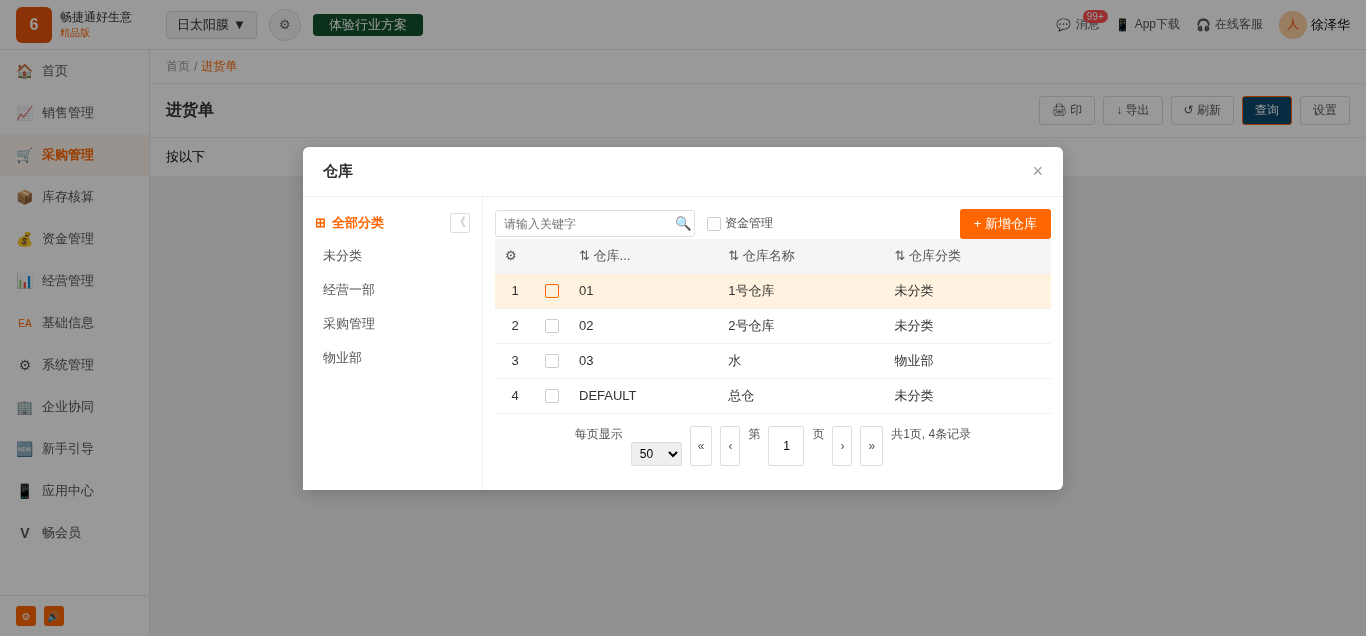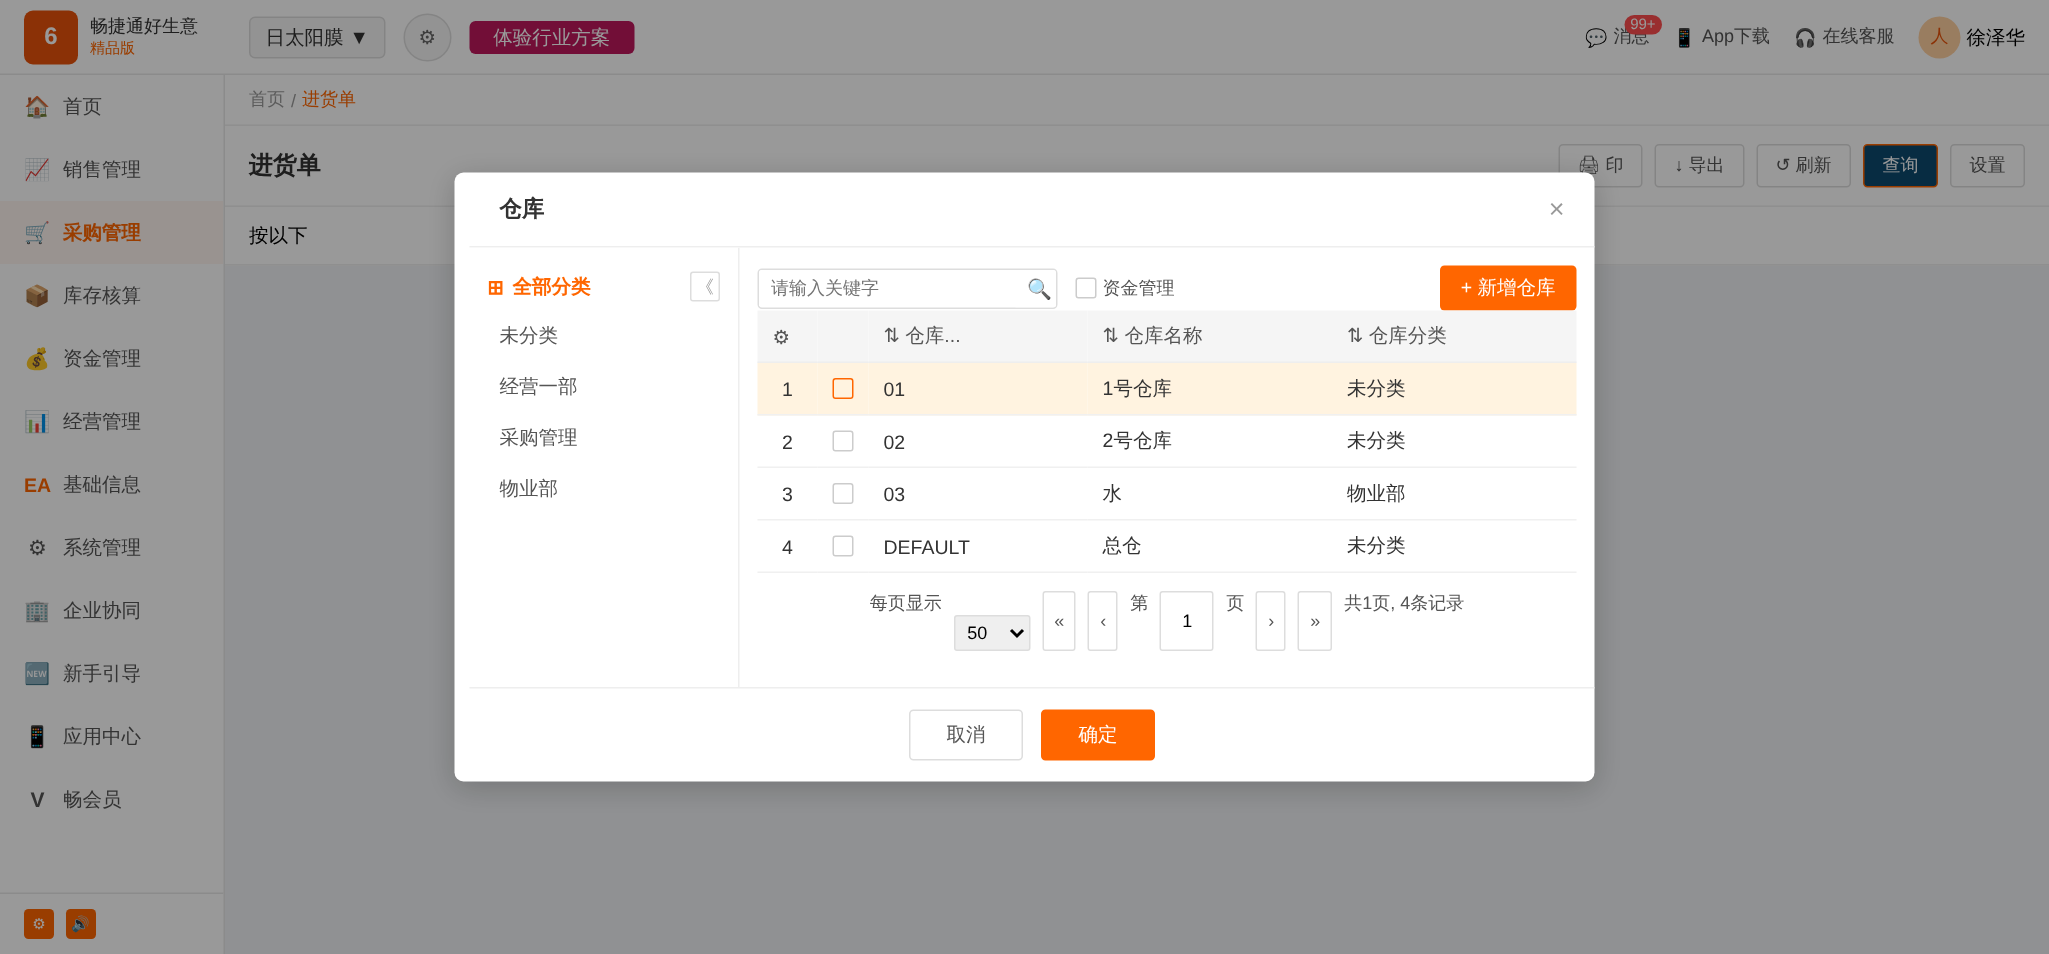--- a/index.html
+++ b/index.html
@@ -42,21 +42,21 @@
       background: #f5f5f5; border: 1px solid #ddd; border-radius: 4px;
       padding: 4px 10px; cursor: pointer; font-size: 13px; color: #333;
     }
     .settings-btn {
       width: 32px; height: 32px; border-radius: 50%;
       background: #f5f5f5; border: 1px solid #ddd;
       display: flex; align-items: center; justify-content: center; cursor: pointer;
       color: #666;
     }
     .trial-btn {
-      background: #be185d; color: #fff; border: none;
+      background: #14532d; color: #fff; border: none;
       padding: 2px 16px; border-radius: 4px; cursor: pointer; font-size: 13px;
     }
     .header-right {
       display: flex; align-items: center; gap: 16px;
     }
     .header-right-item {
       display: flex; align-items: center; gap: 4px;
       font-size: 12px; color: #555; cursor: pointer;
       position: relative;
     }
@@ -124,21 +124,20 @@
       background: rgba(0,0,0,0.4); z-index: 100;
       display: flex; align-items: center; justify-content: center;
     }
 
     
     .modal {
       background: #fff; border-radius: 6px;
       width: 760px; max-height: 580px;
       display: flex; flex-direction: column;
       box-shadow: 0 4px 20px rgba(0,0,0,0.2);
-      padding-left: 10px;
     }
     .modal-header {
       display: flex; align-items: center; justify-content: space-between;
       padding: 14px 20px; border-bottom: 1px solid #eee;
     }
     .modal-title { font-size: 15px; font-weight: bold; color: #333; }
     .modal-close { cursor: pointer; color: #999; font-size: 18px; }
     .modal-body { display: flex; flex: 1; overflow: hidden; }
 
     
@@ -281,21 +280,21 @@
     </div>
     <div class="sidebar-item">
       <span class="sidebar-icon">💰</span>
       <span>资金管理</span>
     </div>
     <div class="sidebar-item">
       <span class="sidebar-icon">📊</span>
       <span>经营管理</span>
     </div>
     <div class="sidebar-item">
-      <span class="sidebar-icon" style="font-size:13px;font-weight:bold;color:#ff6600;">EA</span>
+      <span class="sidebar-icon" style="font-size:10px;font-weight:normal;color:#ff6600;">EA</span>
       <span>基础信息</span>
     </div>
     <div class="sidebar-item">
       <span class="sidebar-icon">⚙</span>
       <span>系统管理</span>
     </div>
     <div class="sidebar-item">
       <span class="sidebar-icon">🏢</span>
       <span>企业协同</span>
     </div>
@@ -450,18 +449,14 @@
           <button class="page-btn">‹</button>
           <span>第</span>
           <input class="page-input" type="text" value="1" style="">
           <span>页</span>
           <button class="page-btn">›</button>
           <button class="page-btn">»</button>
           <span>共1页, 4条记录</span>
         </div>
       </div>
     </div>
-    <div class="modal-footer">
-      <button class="btn-cancel">取消</button>
-      <button class="btn-confirm">确定</button>
-    </div>
   </div>
 </div>
 
 </body></html>

